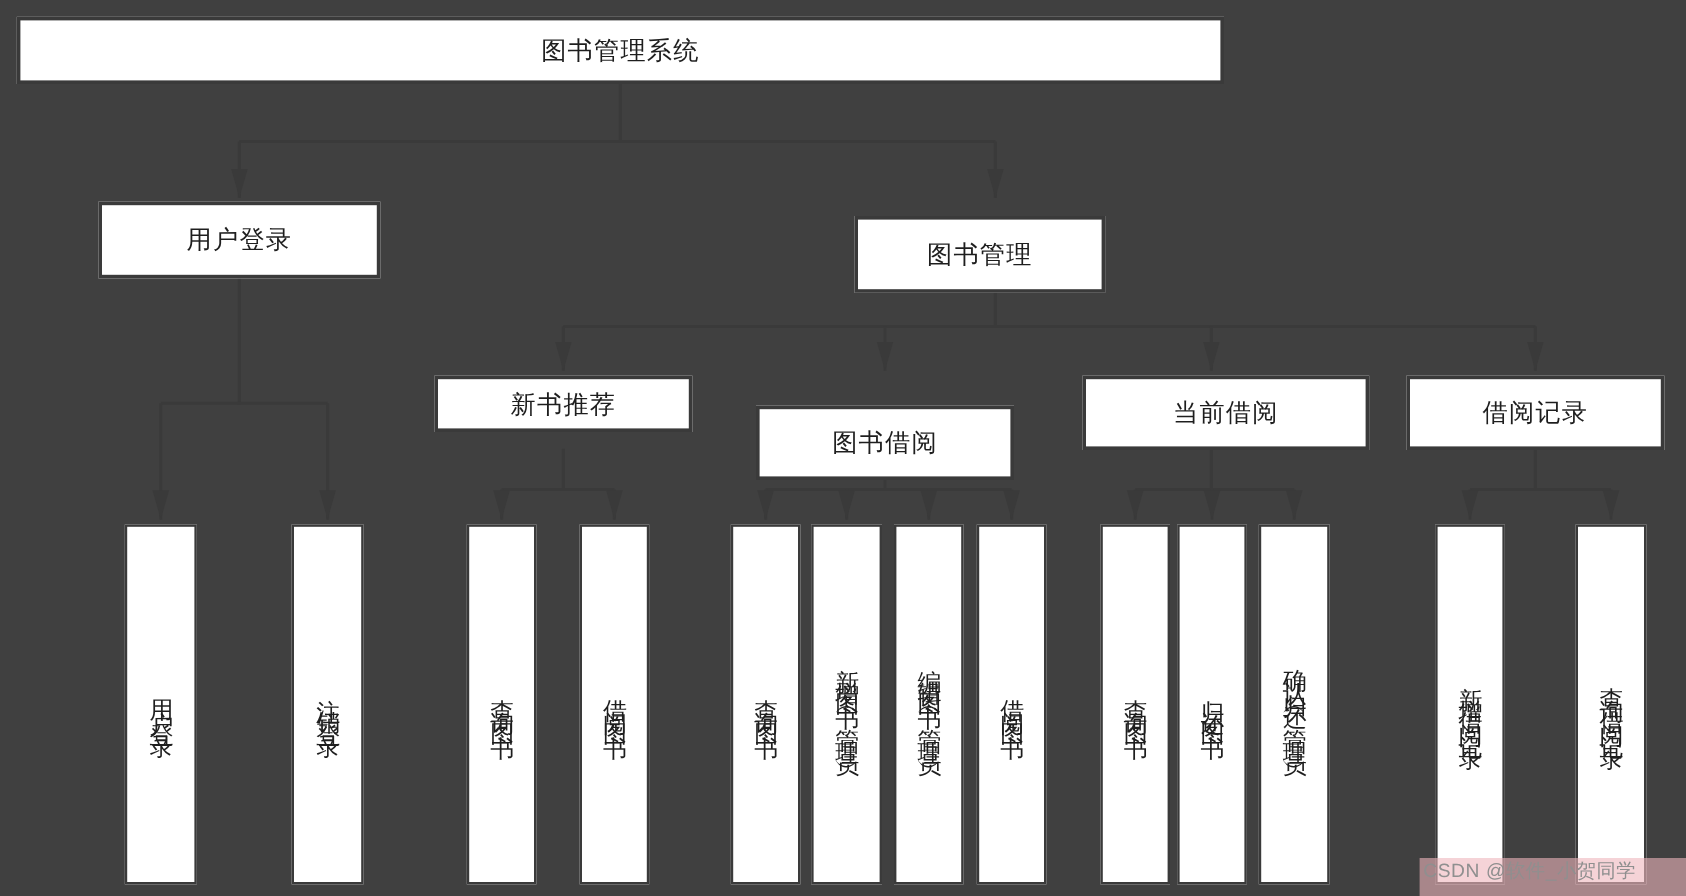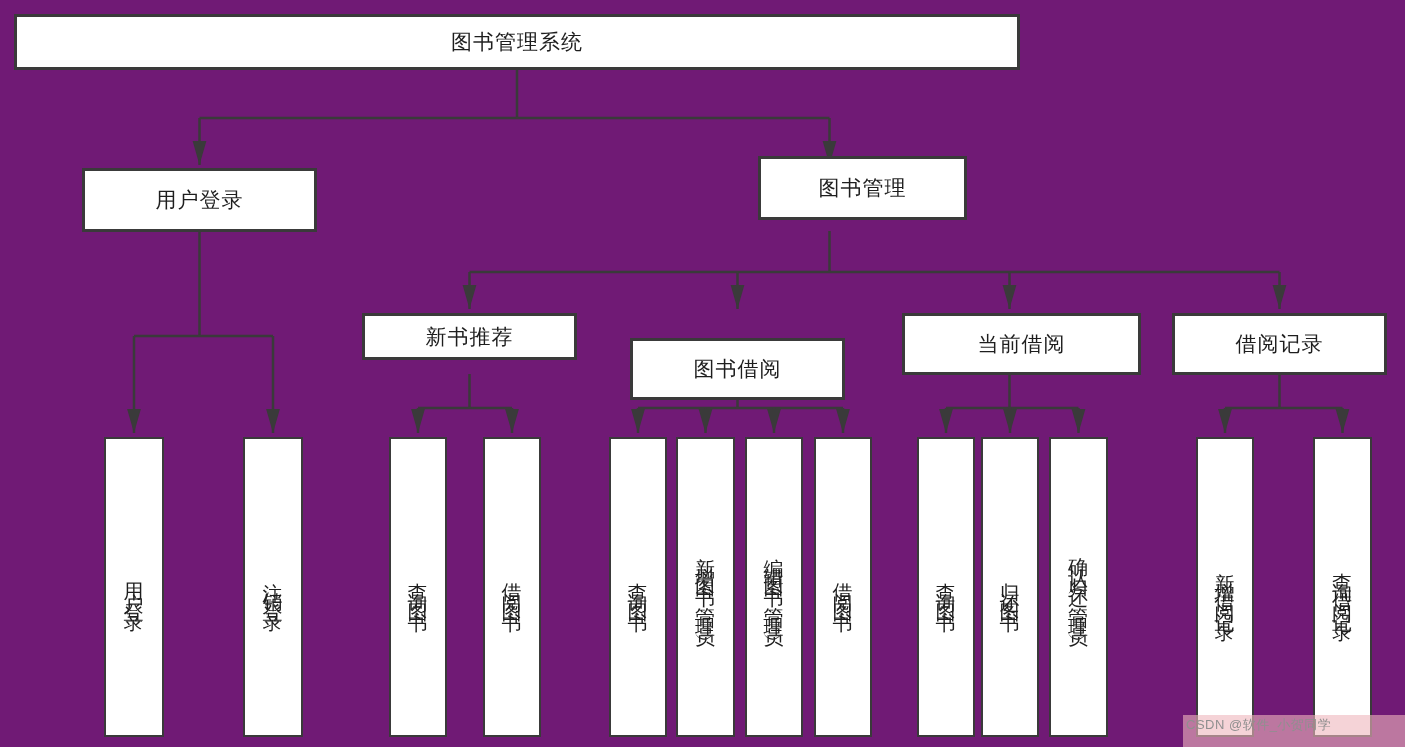--- a/index.html
+++ b/index.html
@@ -1,18 +1,18 @@
 <!DOCTYPE html>
 <html><head>
 <meta charset="utf-8">
 <style>
   html,body { margin:0; padding:0; background:#ffffff; }
   #stage {
     position:relative; width:1405px; height:747px; overflow:hidden;
-    background:#701a75;
+    background:#404040;
     font-family:"Liberation Sans", sans-serif;
     color:#1e1e1e;
   }
   #wires { position:absolute; left:0; top:0; z-index:1; }
   .wire path { stroke:#3a3a3a; stroke-width:2.5; fill:none; }
   .stem { marker-end:url(#arw); }
   .hbox {
     position:absolute; box-sizing:border-box; z-index:2;
     border:3px solid #3a3a3a; background:#ffffff;
     display:flex; align-items:center; justify-content:center;
@@ -24,21 +24,21 @@
     display:flex; align-items:center; justify-content:center;
     writing-mode:vertical-rl; text-orientation:mixed;
     font-size:20px; letter-spacing:10px; line-height:1;
   }
   .watermark-bg {
     position:absolute; left:1183px; top:715px; width:222px; height:32px;
     background:rgba(238,182,189,0.6); z-index:3;
   }
   .watermark-text {
     position:absolute; left:1186px; top:716px; z-index:4;
-    font-size:13px; color:#8f8f8f; letter-spacing:0.5px; white-space:nowrap;
+    font-size:16px; color:#8f8f8f; letter-spacing:0.5px; white-space:nowrap;
   }
 </style>
 </head>
 <body>
 
 <div id="stage">
 
   <svg id="wires" width="1405" height="747" viewBox="0 0 1405 747">
     <defs>
       <marker id="arw" viewBox="0 0 10 16" refX="5" refY="15" markerWidth="6.5" markerHeight="10.4">
@@ -80,21 +80,21 @@
       <path class="stem" d="M1010,408 V433"></path>
       <path class="stem" d="M1078.5,408 V433"></path>
       <path class="stem" d="M1225,408 V433"></path>
       <path class="stem" d="M1342.5,408 V433"></path>
     </g>
   </svg>
 
   <div class="hbox" style="left:14px; top:14px; width:1006px; height:56px;">图书管理系统</div>
 
   <div class="hbox" style="left:82px; top:168px; width:235px; height:64px;">用户登录</div>
-  <div class="hbox" style="left:712px; top:156px; width:209px; height:64px;margin-left:46px;">图书管理</div>
+  <div class="hbox" style="left:712px; top:180px; width:209px; height:64px;">图书管理</div>
 
   <div class="hbox" style="left:362px; top:313px; width:215px; height:47px;">新书推荐</div>
   <div class="hbox" style="left:630px; top:313px; width:215px; height:62px;margin-top:25px;">图书借阅</div>
   <div class="hbox" style="left:902px; top:313px; width:239px; height:62px;">当前借阅</div>
   <div class="hbox" style="left:1172px; top:313px; width:215px; height:62px;">借阅记录</div>
 
   <div class="vbox" style="left:104px; top:437px; width:60px; height:300px;">用户登录</div>
   <div class="vbox" style="left:243px; top:437px; width:60px; height:300px;">注销登录</div>
 
   <div class="vbox" style="left:389px; top:437px; width:58px; height:300px;">查询图书</div>

